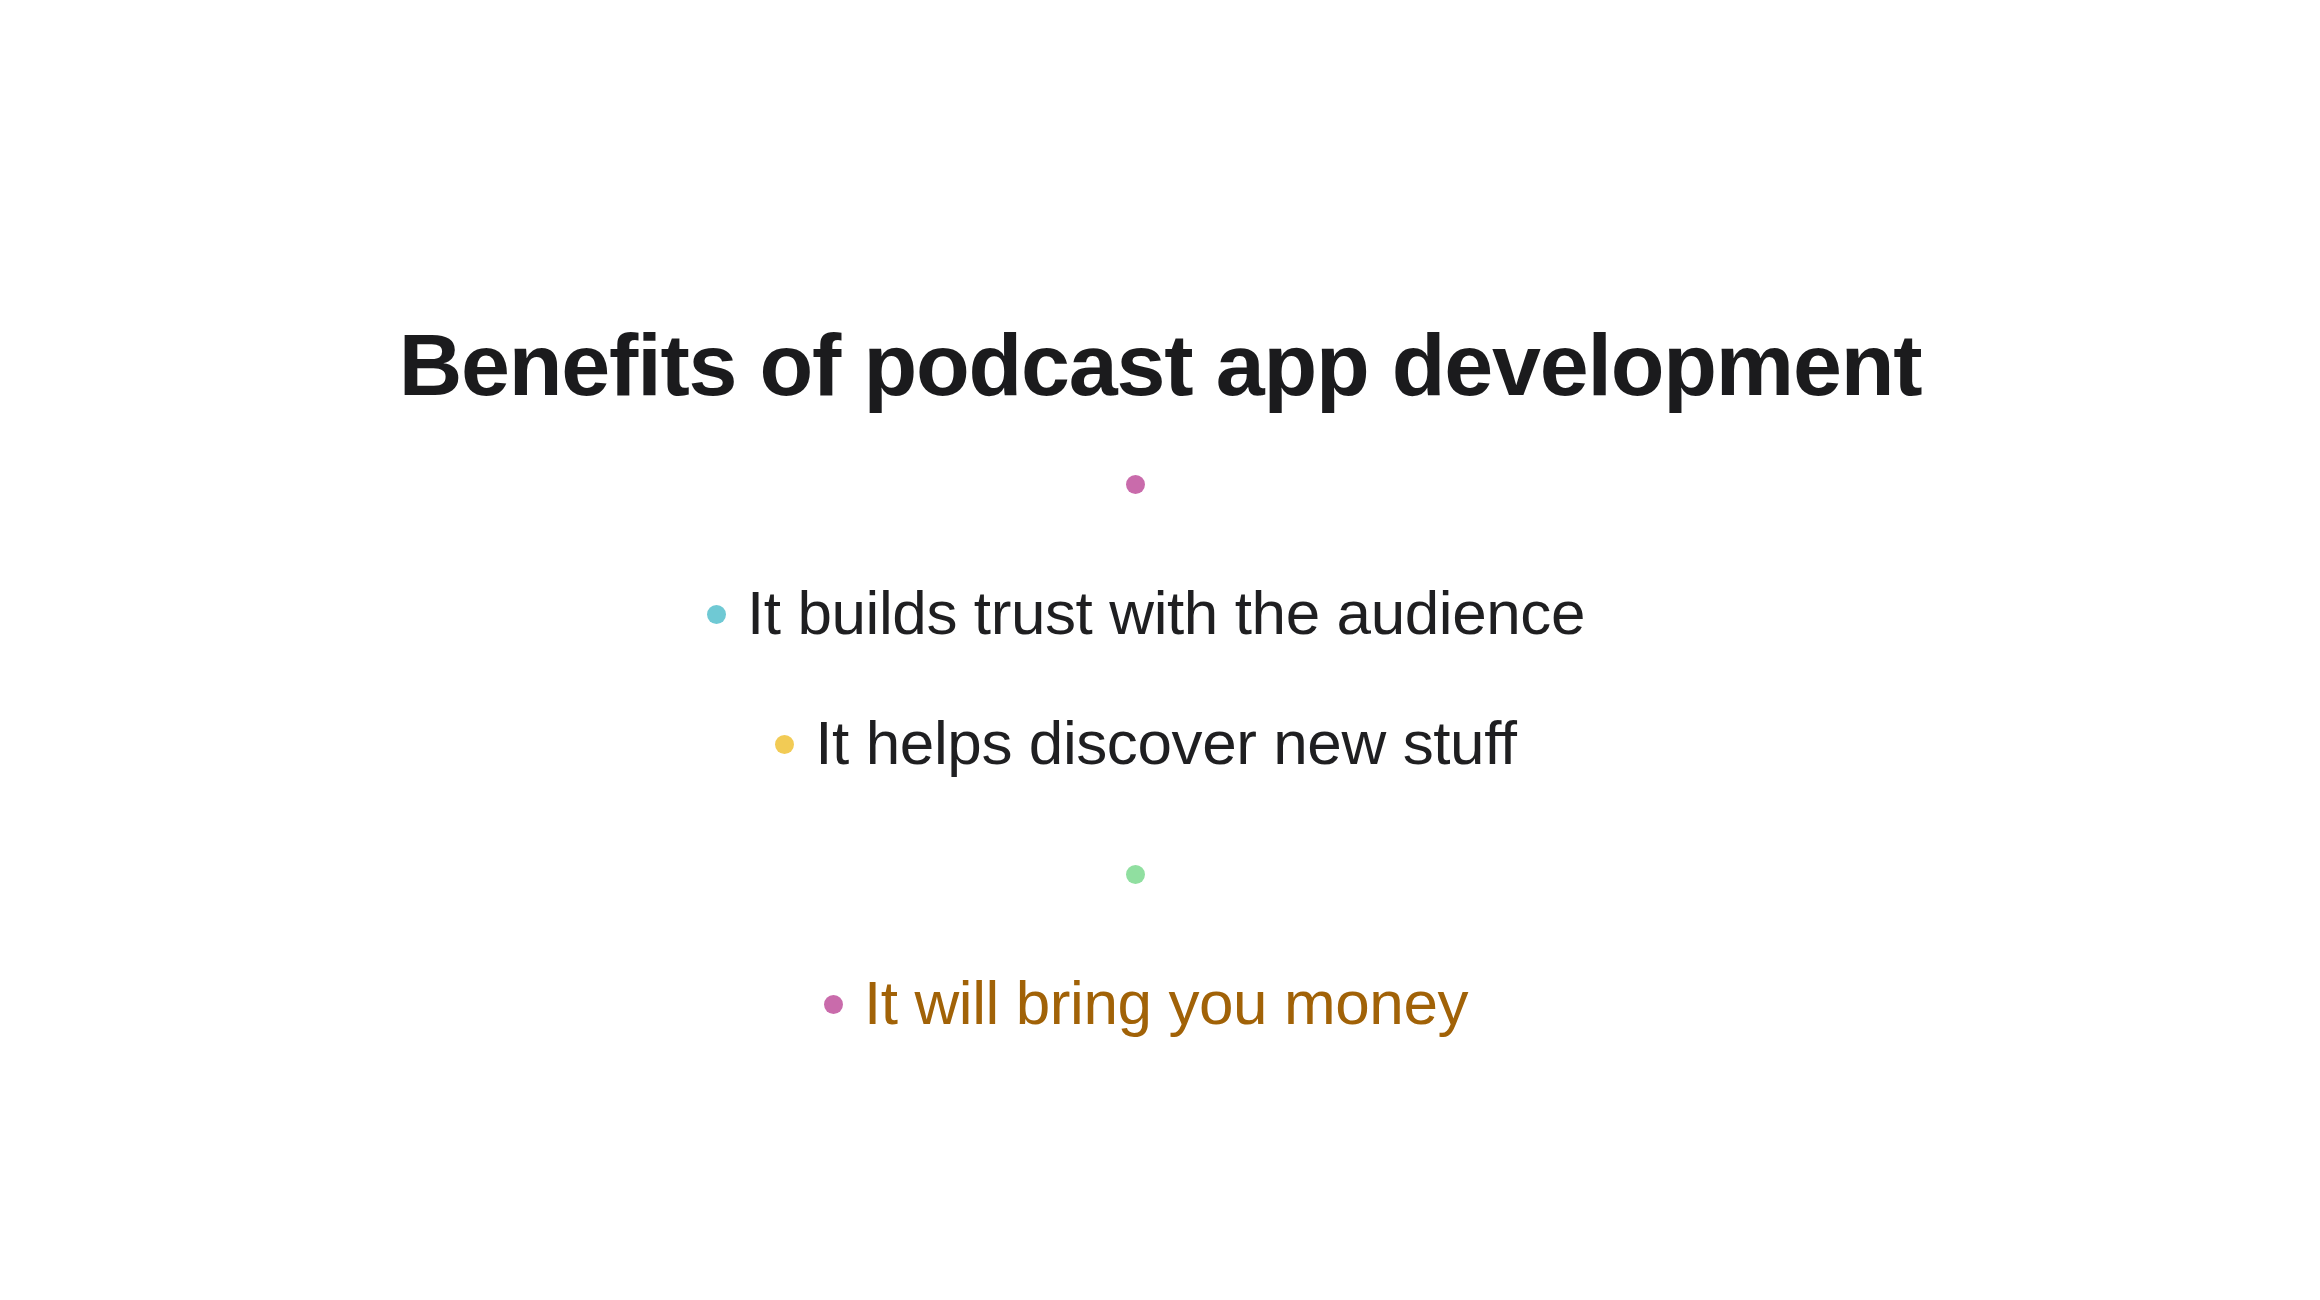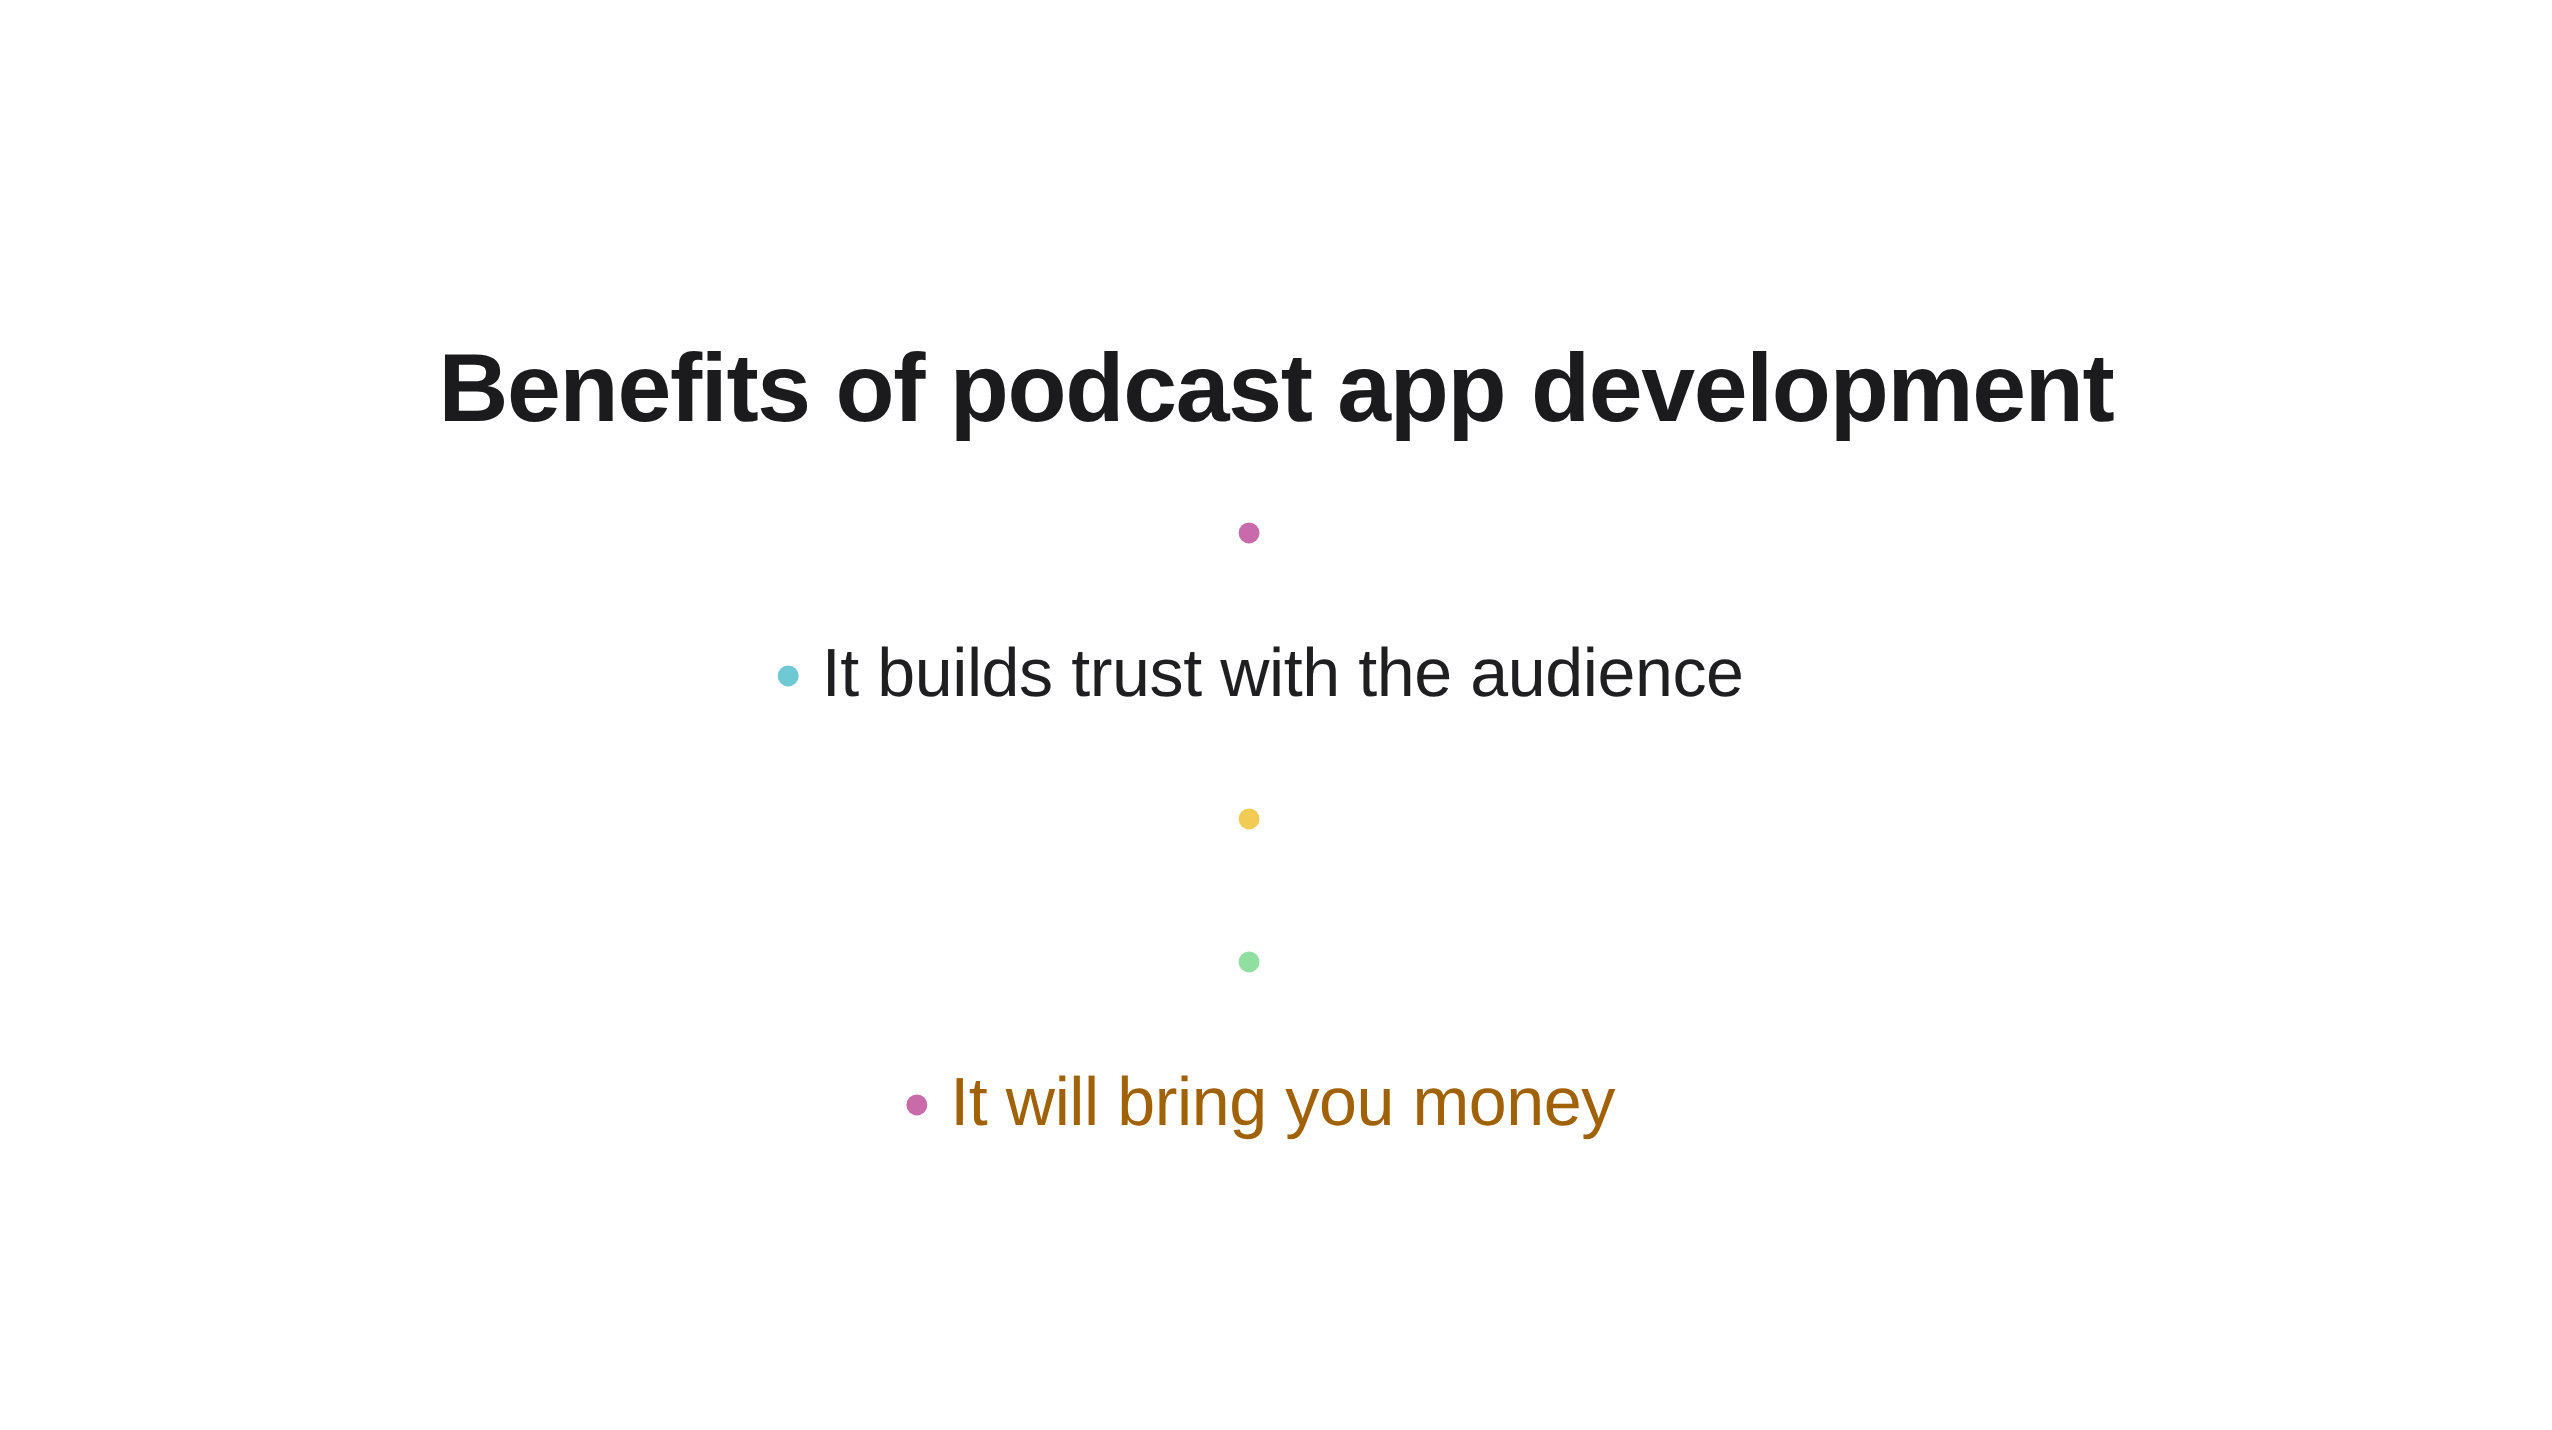--- a/index.html
+++ b/index.html
@@ -19,21 +19,21 @@
     position: relative;
     width: 2320px;
     height: 1300px;
     background: #ffffff;
     box-sizing: border-box;
   }
 
   
   .slide-title {
     position: absolute;
-    top: 248px;
+    top: 260px;
     left: 0;
     width: 2320px;
     text-align: center;
     font-family: "Liberation Sans", sans-serif;
     font-size: 88px;
     font-weight: 700;
     letter-spacing: -1.2px;
     line-height: 1.05;
     color: #1b1b1d;
     white-space: nowrap;
@@ -96,20 +96,21 @@
       <span class="bullet-dot" style="background: rgb(201, 107, 171);"></span>
     </li>
 
     <li class="bullet-item">
       <span class="bullet-dot" style="background: rgb(111, 201, 212);"></span>
       <span class="bullet-text" style="color: rgb(31, 31, 33);">It builds trust with the audience</span>
     </li>
 
     <li class="bullet-item">
       <span class="bullet-dot" style="background: rgb(242, 203, 85);"></span>
+      <span class="bullet-text" style="color: rgb(31, 31, 33);">It helps discover new stuff</span>
     </li>
 
     <li class="bullet-item">
       <span class="bullet-dot" style="background: rgb(144, 223, 160);"></span>
     </li>
 
     <li class="bullet-item">
       <span class="bullet-dot" style="background: rgb(201, 107, 171);"></span>
       <span class="bullet-text" style="color: #a16207;">It will bring you money</span>
     </li>

